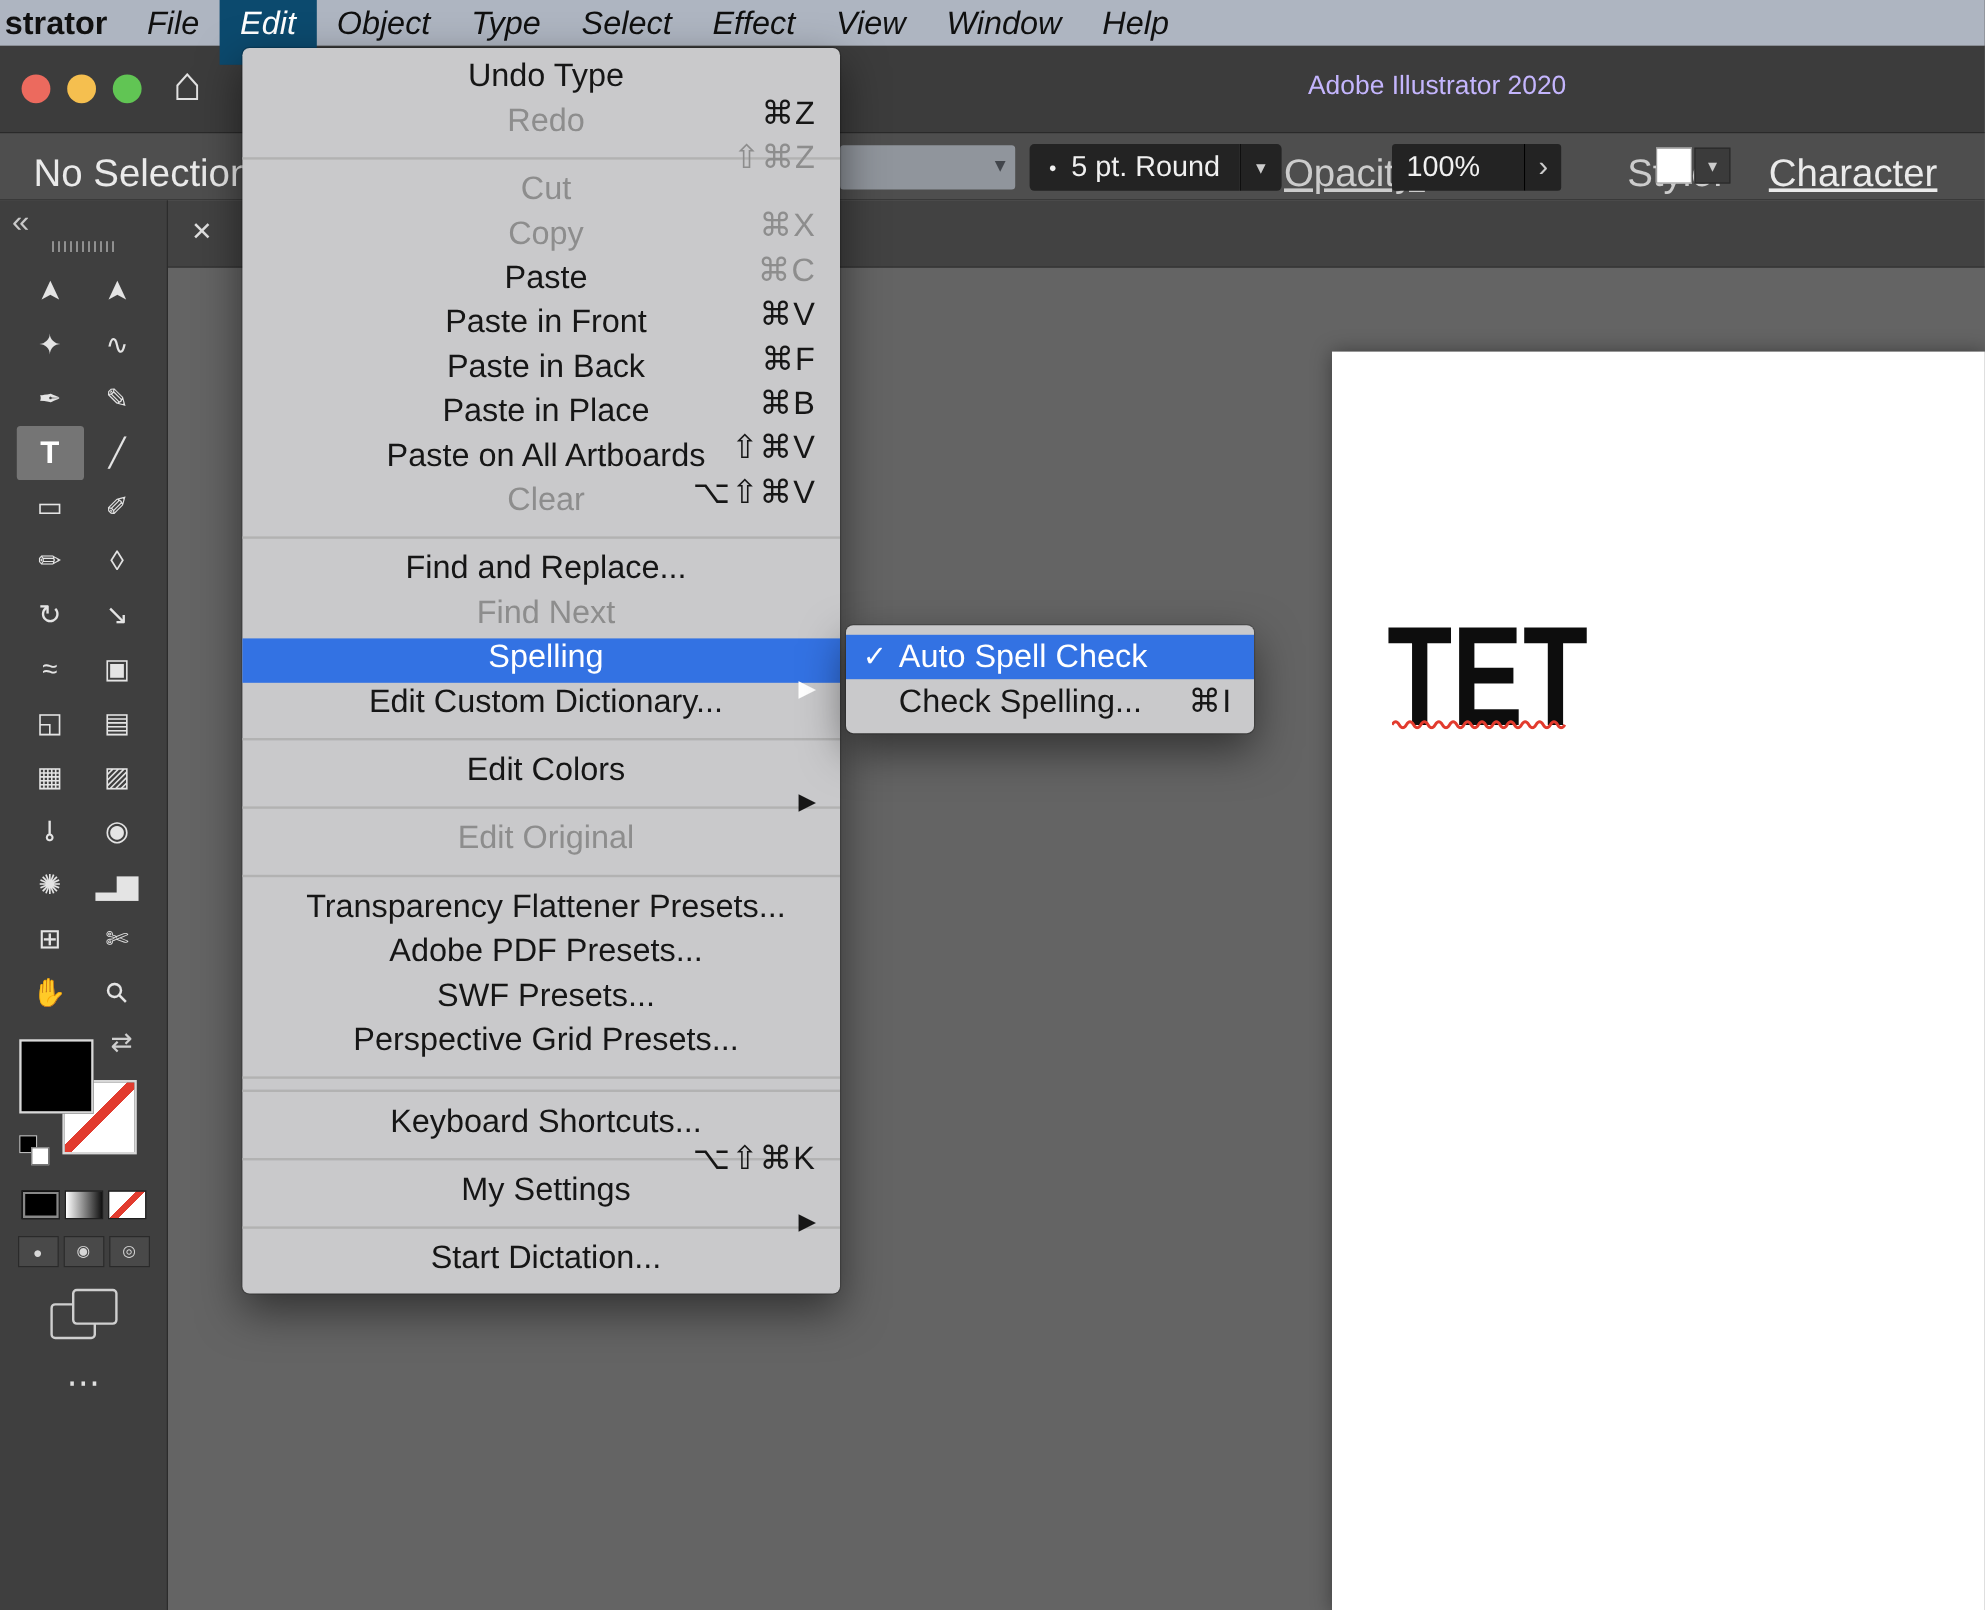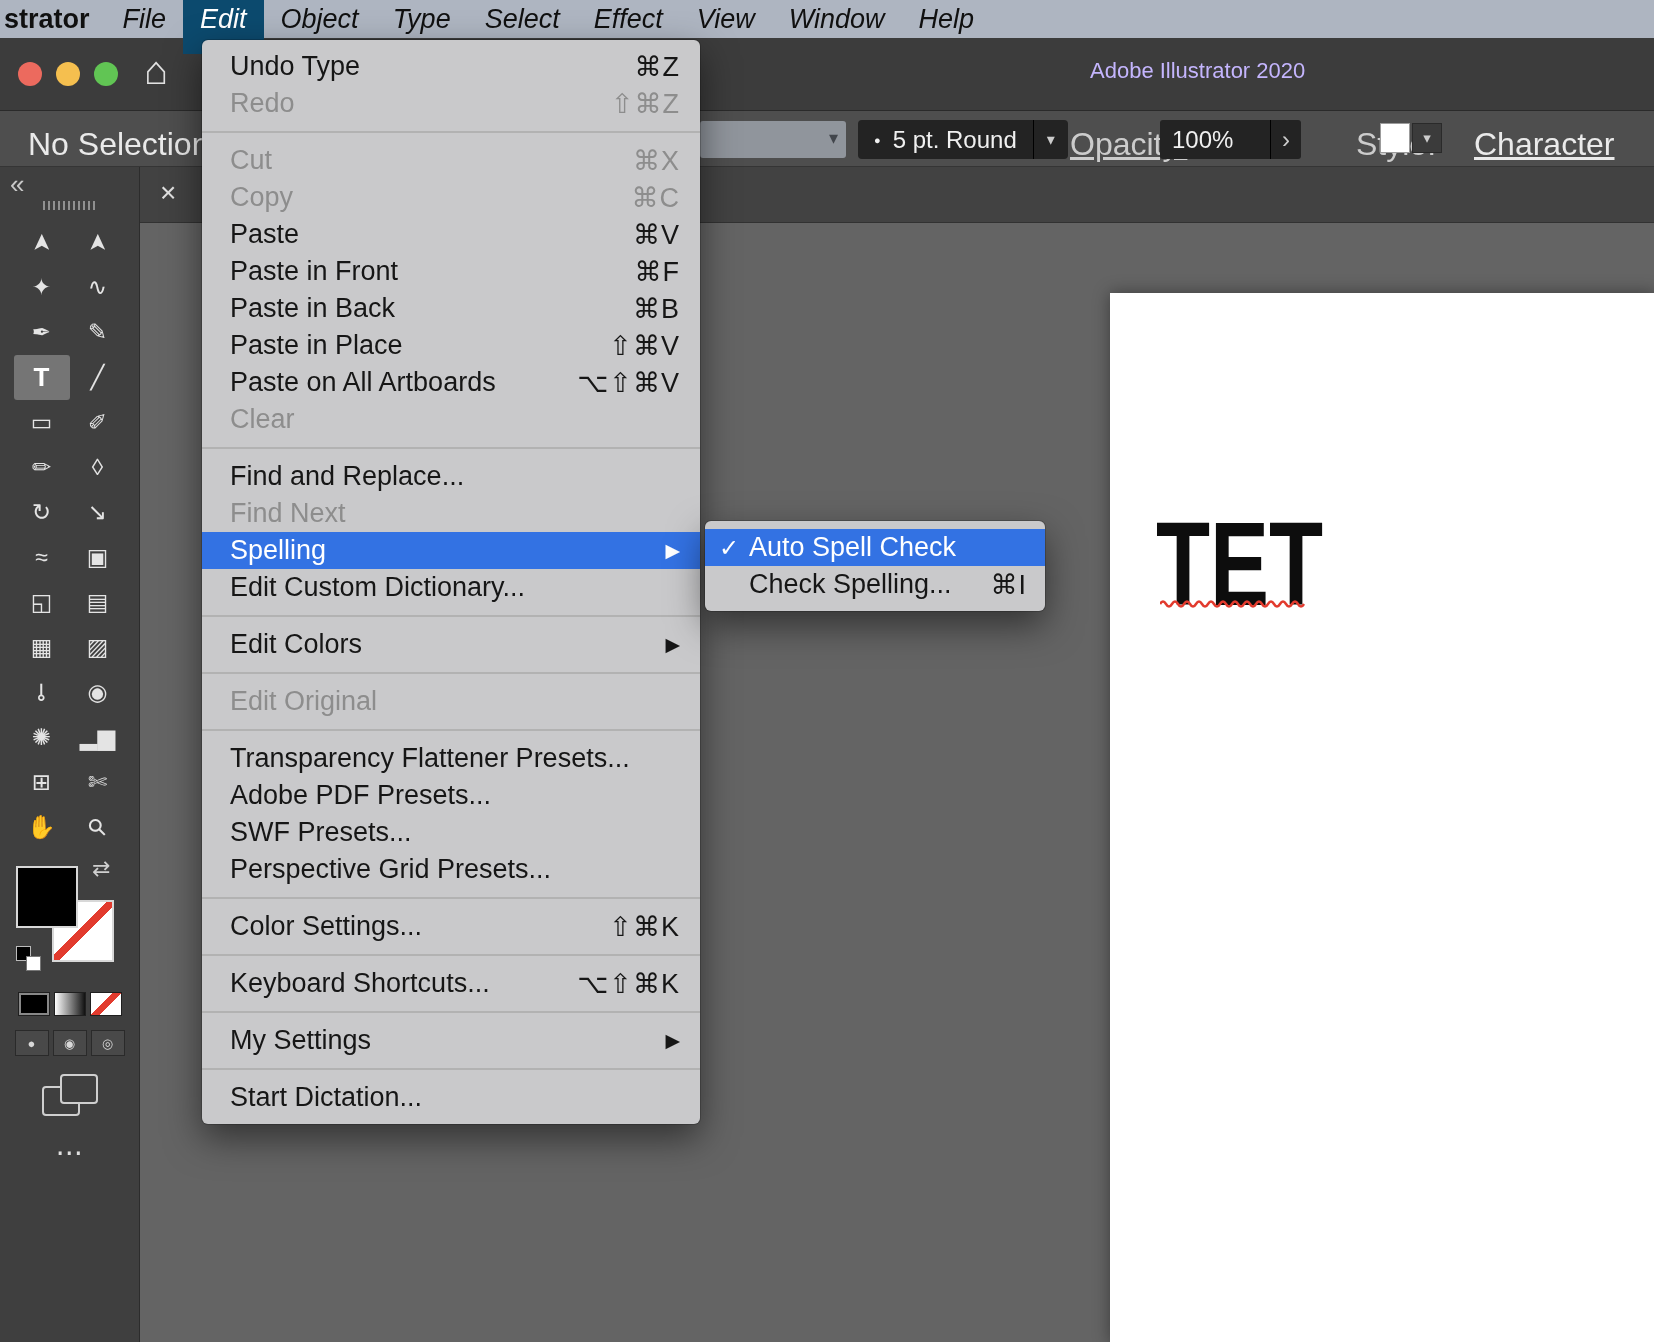--- a/index.html
+++ b/index.html
@@ -84,21 +84,21 @@
             box-shadow:0 0 16px rgba(0,0,0,.4);}
   .art-text{position:absolute;left:1016px;top:338px;font-size:118px;font-weight:700;color:#0d0d0d;
             transform:scaleX(.75);transform-origin:left top;line-height:1;}
   .squiggle{position:absolute;left:1020px;top:432px;}
 
   
   .dropdown{position:absolute;z-index:100;background:#c9c9cb;border-radius:6px;padding:8px 0;
             font-size:27px;color:#161616;box-shadow:0 14px 36px rgba(0,0,0,.5),0 0 0 1px rgba(0,0,0,.18);}
   #edit-menu{left:202px;top:40px;width:498px;}
   #spelling-submenu{left:705px;top:521px;width:340px;}
-  .mi{height:37px;display:flex;align-items:center;padding:0 20px 0 28px;white-space:nowrap;}
+  .mi{height:37px;display:flex;align-items:center;padding:0 20px 0 28px;white-space:nowrap;flex-direction:column;}
   .mi .sc{margin-left:auto;letter-spacing:1px;}
   .mi .arrow{margin-left:auto;font-size:19px;}
   .mi.disabled{color:#8d8d8d;}
   .mi.hl{background:#3372e3;color:#fff;}
   .sep{height:2px;background:#b2b2b2;margin:9px 0;}
   .smi{height:37px;display:flex;align-items:center;padding:0 18px 0 14px;white-space:nowrap;}
   .smi .check{width:30px;font-size:24px;}
   .smi .sc{margin-left:auto;letter-spacing:1px;}
   .smi.hl{background:#3372e3;color:#fff;}
 </style>
@@ -363,24 +363,20 @@
   <div class="mi">
     <span>Adobe PDF Presets...</span>
   </div>
   <div class="mi">
     <span>SWF Presets...</span>
   </div>
   <div class="mi">
     <span>Perspective Grid Presets...</span>
   </div>
   <div class="sep"></div>
-  <div class="mi">
-    <span>Color Settings...</span>
-    <span class="sc">⇧⌘K</span>
-  </div>
   <div class="sep"></div>
   <div class="mi">
     <span>Keyboard Shortcuts...</span>
     <span class="sc">⌥⇧⌘K</span>
   </div>
   <div class="sep"></div>
   <div class="mi">
     <span>My Settings</span>
     <span class="arrow">▶</span>
   </div>

